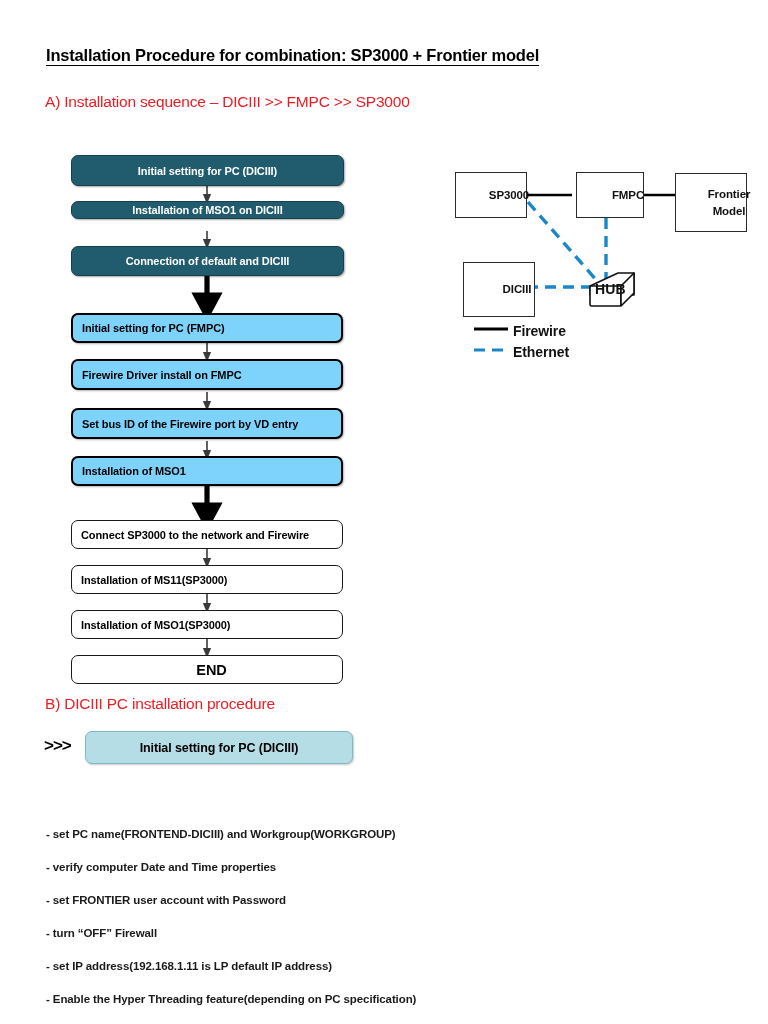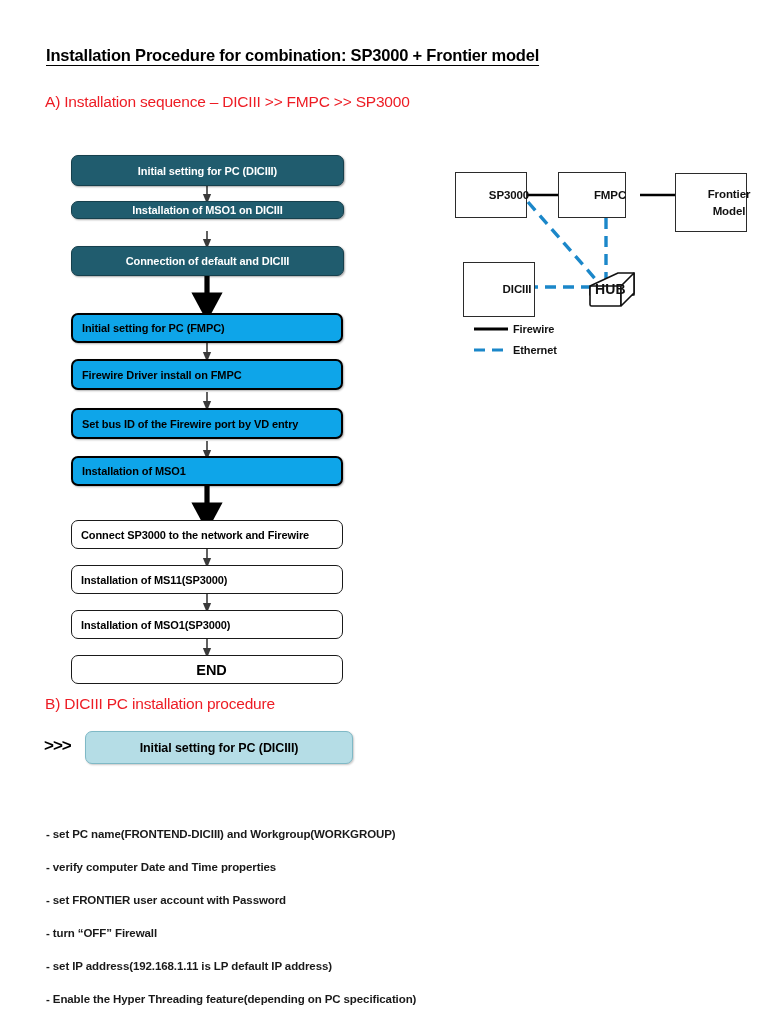--- a/index.html
+++ b/index.html
@@ -59,21 +59,21 @@
     white-space: nowrap;
   }
   .flow-box.teal {
     background: #205C6E;
     color: #ffffff;
     border: 1px solid #16404d;
     justify-content: center;
     box-shadow: 1px 1px 2px rgba(0,0,0,0.35);
   }
   .flow-box.peach {
-    background: #0ea5e9;
+    background: #7dd3fc;
     color: #000000;
     border: 2px solid #000000;
     justify-content: flex-start;
     padding-left: 9px;
     box-shadow: 1px 1px 2px rgba(0,0,0,0.3);
   }
   .flow-box.plain {
     background: #ffffff;
     color: #000000;
     border: 1.3px solid #1a1a1a;
@@ -129,21 +129,21 @@
     position: absolute;
     left: 595px;
     top: 281px;
     font-size: 14px;
     font-weight: bold;
     letter-spacing: 0.2px;
     color: #111;
   }
   .legend-label {
     position: absolute;
-    font-size: 11px;
+    font-size: 14px;
     font-weight: bold;
     letter-spacing: -0.1px;
     color: #111;
     white-space: nowrap;
   }
   #legend-firewire-label { left: 513px; top: 323px; }
   #legend-ethernet-label { left: 513px; top: 344px; }
 
   
   #chevron-marker {
@@ -258,21 +258,21 @@
 
     <polygon points="150,126 178,113 194,113 194,135 150,135" fill="#ffffff" stroke="#111111" stroke-width="1.6" stroke-linejoin="round"></polygon>
     <rect x="150" y="126" width="31" height="20" rx="1.5" fill="#ffffff" stroke="#111111" stroke-width="1.6"></rect>
     <polygon points="181,126 194,113 194,133 181,146" fill="#ffffff" stroke="#111111" stroke-width="1.6" stroke-linejoin="round"></polygon>
 
     <line x1="34" y1="169" x2="68" y2="169" stroke="#000000" stroke-width="3"></line>
     <line x1="34" y1="190" x2="68" y2="190" stroke="#1B87C9" stroke-width="3.2" stroke-dasharray="11,7"></line>
   </svg>
 
   <div class="net-box" style="left:15px;  top:12px;  width:72px;  height:46px;">SP3000</div>
-  <div class="net-box" style="left:118px; top:12px;  width:68px;  height:46px;text-align:right;">FMPC</div>
+  <div class="net-box" style="left:136px; top:12px;  width:68px;  height:46px;text-align:right;">FMPC</div>
   <div class="net-box" style="left:235px; top:13px;  width:72px;  height:59px; white-space:pre-line;">Frontier
 Model</div>
   <div class="net-box" style="left:15px;  top:102px; width:72px;  height:55px;margin-left:8px;">DICIII</div>
 
 </div>
 <div id="hub-label">HUB</div>
 <div id="legend-firewire-label" class="legend-label">Firewire</div>
 <div id="legend-ethernet-label" class="legend-label">Ethernet</div>
 
 <div id="heading-b" class="section-heading">B) DICIII PC installation procedure</div>

